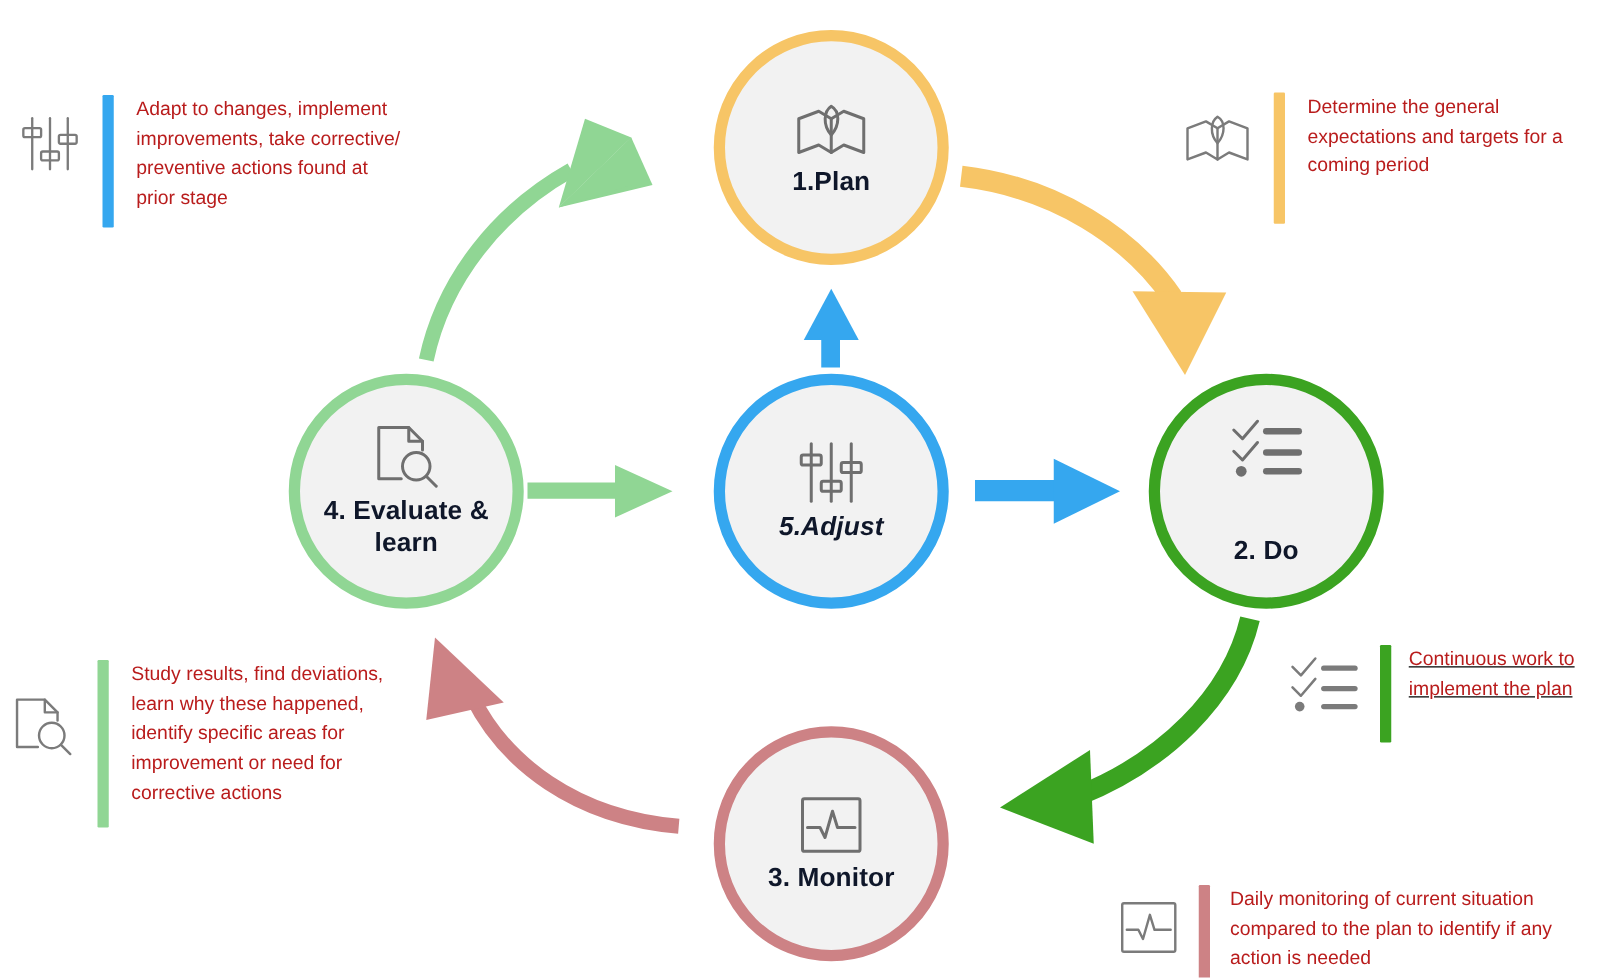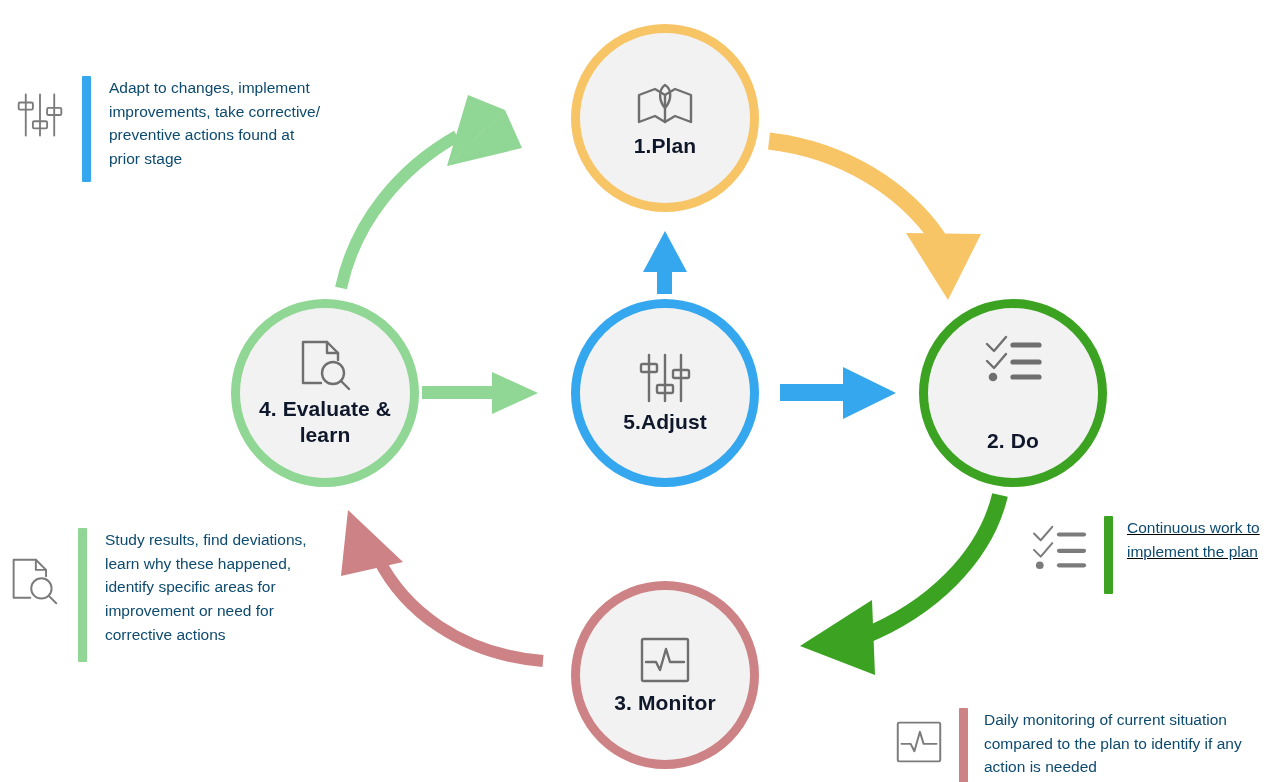--- a/index.html
+++ b/index.html
@@ -72,21 +72,21 @@
     align-items: center;
   }
   .callout-bar {
     flex: 0 0 auto;
     width: 9px;
     border-radius: 1px;
   }
   .callout-text {
     font-size: 15.5px;
     line-height: 1.53;
-    color: #0c4a6e;
+    color: #b91c1c;
     white-space: pre-line;
   }
 
   
   #callout-adjust  { left: 16px;  top: 76px;  width: 310px; }
   #callout-adjust .callout-icon { margin-right: 18px; margin-top: 14px; }
   #callout-adjust .callout-bar  { height: 106px; background: #35a7ef; margin-right: 18px; }
 
   #callout-evaluate { left: 8px; top: 528px; width: 320px; }
   #callout-evaluate .callout-icon { margin-right: 18px; margin-top: 28px; }
@@ -215,21 +215,21 @@
     <svg class="node-icon" width="56" height="54" viewBox="0 0 56 54">
       <path class="node-ico-stroke" d="M 6 4 L 30 4 L 41 15 L 41 22 M 6 4 L 6 45 L 24 45"></path>
       <path class="node-ico-stroke" d="M 30 4 L 30 15 L 41 15"></path>
       <circle class="node-ico-stroke" cx="36" cy="35" r="11"></circle>
       <line class="node-ico-stroke" x1="44" y1="43" x2="52" y2="51"></line>
     </svg>
     <div class="node-label">4. Evaluate
 &amp; learn</div>
   </div>
 
-  <div class="node" id="node-adjust" style="border-color: rgb(53, 167, 239); background: rgb(242, 242, 242);">
+  <div class="node" id="node-adjust" style="border-color: rgb(53, 167, 239); background: rgb(242, 242, 242); font-style: italic;">
     <svg class="node-icon" width="54" height="54" viewBox="0 0 54 54">
       <line class="node-ico-stroke" x1="11" y1="4" x2="11" y2="50"></line>
       <line class="node-ico-stroke" x1="27" y1="4" x2="27" y2="50"></line>
       <line class="node-ico-stroke" x1="43" y1="4" x2="43" y2="50"></line>
       <rect class="node-ico-stroke" x="3" y="13" width="16" height="8" rx="1.5" fill="#f2f2f2"></rect>
       <rect class="node-ico-stroke" x="19" y="34" width="16" height="8" rx="1.5" fill="#f2f2f2"></rect>
       <rect class="node-ico-stroke" x="35" y="19" width="16" height="8" rx="1.5" fill="#f2f2f2"></rect>
     </svg>
     <div class="node-label">5.Adjust</div>
   </div>
@@ -242,20 +242,31 @@
         <line class="ico-stroke" x1="43" y1="4" x2="43" y2="50"></line>
         <rect class="ico-stroke" x="3" y="13" width="16" height="8" rx="1.5" fill="#ffffff"></rect>
         <rect class="ico-stroke" x="19" y="34" width="16" height="8" rx="1.5" fill="#ffffff"></rect>
         <rect class="ico-stroke" x="35" y="19" width="16" height="8" rx="1.5" fill="#ffffff"></rect>
       </svg>
     </span>
     <span class="callout-bar" style="background: rgb(53, 167, 239);"></span>
     <span class="callout-text">Adapt to changes, implement improvements, take corrective/ preventive actions found at prior stage</span>
   </div>
 
+  <div class="callout" id="callout-plan">
+    <span class="callout-icon">
+      <svg width="58" height="48" viewBox="0 0 62 52">
+        <path class="ico-stroke" d="M 5 18 L 21 12 L 31 18 L 31 45 L 21 39 L 5 45 Z"></path>
+        <path class="ico-stroke" d="M 31 18 L 41 12 L 57 18 L 57 45 L 41 39 L 31 45"></path>
+        <path class="ico-stroke" d="M 31 31 C 24 23 25 12 31 8 C 38 12 38 23 31 31 Z"></path>
+      </svg>
+    </span>
+    <span class="callout-bar" style="background: rgb(247, 197, 102);"></span>
+    <span class="callout-text">Determine the general expectations and targets for a coming period</span>
+  </div>
 
   <div class="callout" id="callout-do">
     <span class="callout-icon">
       <svg width="62" height="50" viewBox="0 0 62 52">
         <path class="ico-stroke" d="M 5 12 L 12 19 L 24 5"></path>
         <path class="ico-stroke" d="M 5 29 L 12 36 L 24 22"></path>
         <circle class="ico-fill" cx="11" cy="45" r="4"></circle>
         <line class="ico-stroke-thick" x1="31" y1="13" x2="57" y2="13"></line>
         <line class="ico-stroke-thick" x1="31" y1="30" x2="57" y2="30"></line>
         <line class="ico-stroke-thick" x1="31" y1="45" x2="57" y2="45"></line>

